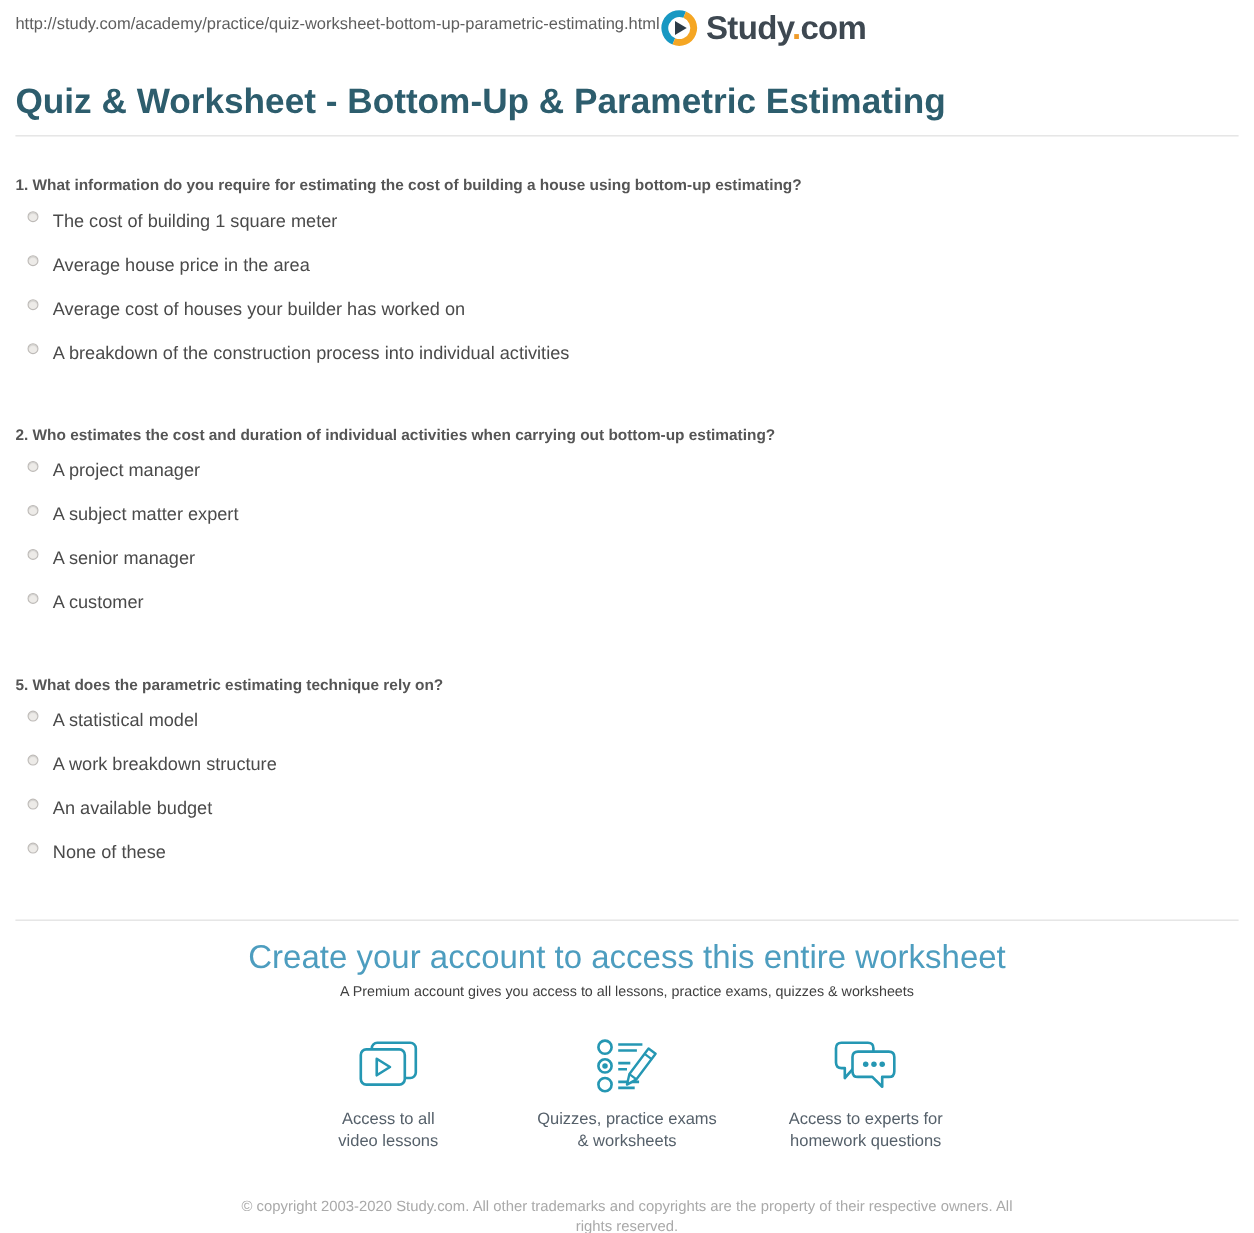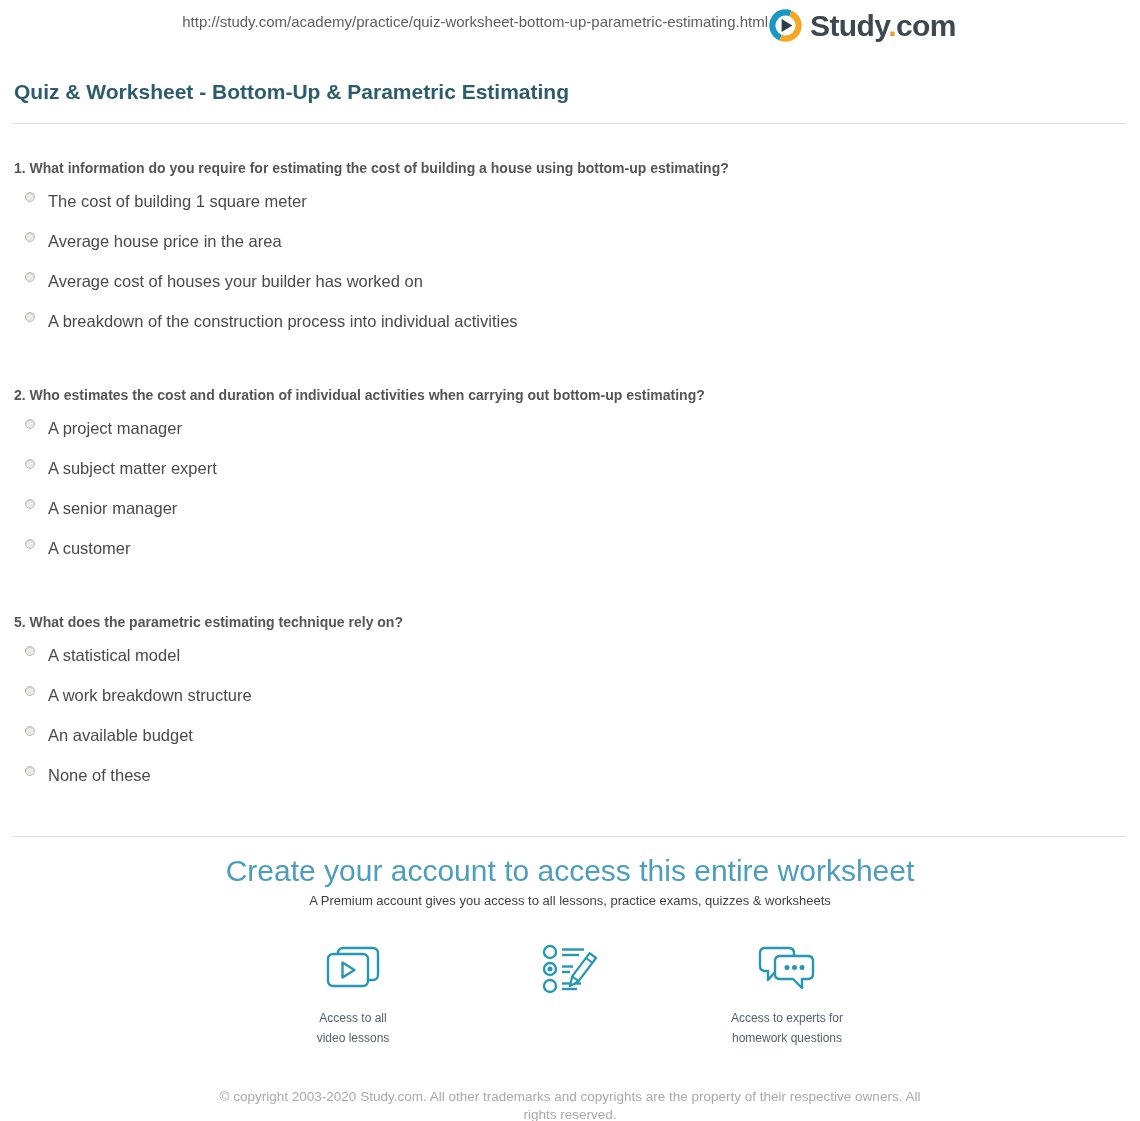--- a/index.html
+++ b/index.html
@@ -4,48 +4,48 @@
 <style>
   * { box-sizing: border-box; }
   html,body { margin:0; padding:0; }
   body {
     width:1140px; height:1121px; overflow:hidden;
     background:#ffffff;
     font-family:"Liberation Sans", sans-serif;
     color:#444;
   }
   
-  .header { display:flex; justify-content:center; align-items:flex-start; padding:8px 16px 0 14px; height:54px; }
+  .header { display:flex; justify-content:flex-start; align-items:flex-start; padding:8px 16px 0 14px; height:54px; }
   .url { font-size:15px; color:#5e5e5e; margin-top:5px; }
   .logo { display:flex; align-items:center; gap:7px; cursor:pointer; }
   .logo-text { font-size:30px; font-weight:700; color:#3e4851; letter-spacing:-0.6px; line-height:34px; }
   .logo-text .dot { color:#f09b29; }
   
-  h1.page-title { margin:21px 14px 0 14px; font-size:21px; line-height:34px; font-weight:700; color:#2d5d6d; }
+  h1.page-title { margin:21px 14px 0 14px; font-size:32px; line-height:34px; font-weight:700; color:#2d5d6d; }
   hr.rule { border:none; border-top:1px solid #dcdcdc; margin:14px 14px 0 14px; }
   
   .questions { padding:0 14px; }
   .q-heading { margin:33px 0 0 0; font-size:14px; line-height:23px; font-weight:700; color:#555; }
   .q2-heading, .q3-heading { margin-top:32px; }
   .option { display:flex; height:40px; padding-left:11px; margin-top:0; cursor:pointer; }
   .options { margin-top:12px; }
   .radio {
     width:10px; height:10px; flex:0 0 10px; border-radius:50%;
     background:#edebe8; border:1px solid #bdbab7;
     box-shadow: inset 0 1px 1px rgba(0,0,0,0.12);
   }
   .option-label { margin-left:13px; font-size:16.5px; color:#4a4a4a; }
   
   .cta { text-align:center; }
   .cta-heading { margin:20px 0 0 0; font-size:30px; line-height:28px; font-weight:400; color:#4d9dbf; }
   .cta-sub { margin:8px 0 0 0; font-size:13px; color:#3f3f3f; }
   .features { display:flex; justify-content:center; margin-top:33px; }
   .feature { width:217px; display:flex; flex-direction:column; align-items:center; }
   .feature .icon-box { height:54px; display:flex; align-items:flex-end; justify-content:center; }
-  .feature .caption { margin-top:13px; font-size:12px; line-height:20px; color:#55606a; }
+  .feature .caption { margin-top:13px; font-size:15px; line-height:20px; color:#55606a; }
   .feature .caption span { display:block; }
   
   .copyright {
     margin:40px auto 0 auto; max-width:720px; text-align:center;
     font-size:13.5px; line-height:17.5px; color:#a9a9a9;
   }
 </style>
 </head>
 <body>
 
@@ -170,20 +170,24 @@
           <line x1="21" y1="12" x2="38" y2="12" stroke="#2597b3" stroke-width="2.4"></line>
           <line x1="21" y1="23.5" x2="32" y2="23.5" stroke="#2597b3" stroke-width="2.4"></line>
           <line x1="21" y1="29" x2="29" y2="29" stroke="#2597b3" stroke-width="2.4"></line>
           <line x1="21" y1="40.5" x2="40" y2="40.5" stroke="#2597b3" stroke-width="2.4"></line>
           <line x1="21" y1="46" x2="36" y2="46" stroke="#2597b3" stroke-width="2.4"></line>
           <path d="M29 43 L31.2 33.4 L48.6 10.2 L55 15 L37.6 38.2 Z" fill="#ffffff" stroke="#2597b3" stroke-width="2.2" stroke-linejoin="round"></path>
           <line x1="31.2" y1="33.4" x2="37.6" y2="38.2" stroke="#2597b3" stroke-width="2"></line>
           <line x1="45" y1="15" x2="51.4" y2="19.8" stroke="#2597b3" stroke-width="2"></line>
         </svg>
       </div>
+      <div class="caption">
+        <span>Quizzes, practice exams</span>
+        <span>&amp; worksheets</span>
+      </div>
     </div>
 
     <div class="feature">
       <div class="icon-box">
         <svg width="62" height="50" viewBox="0 0 62 48">
           <path d="M9 2 H33 Q38 2 38 7 V20 Q38 25 33 25 H20 L12 34 V25 H9 Q4 25 4 20 V7 Q4 2 9 2 Z" fill="none" stroke="#2597b3" stroke-width="2.4" stroke-linejoin="round"></path>
           <path d="M24 10 H52 Q57 10 57 15 V28 Q57 33 52 33 H46 V42 L37 33 H24 Q19 33 19 28 V15 Q19 10 24 10 Z" fill="#ffffff" stroke="#2597b3" stroke-width="2.4" stroke-linejoin="round"></path>
           <circle cx="31" cy="21.5" r="2.5" fill="#2597b3"></circle>
           <circle cx="38.5" cy="21.5" r="2.5" fill="#2597b3"></circle>
           <circle cx="46" cy="21.5" r="2.5" fill="#2597b3"></circle>

